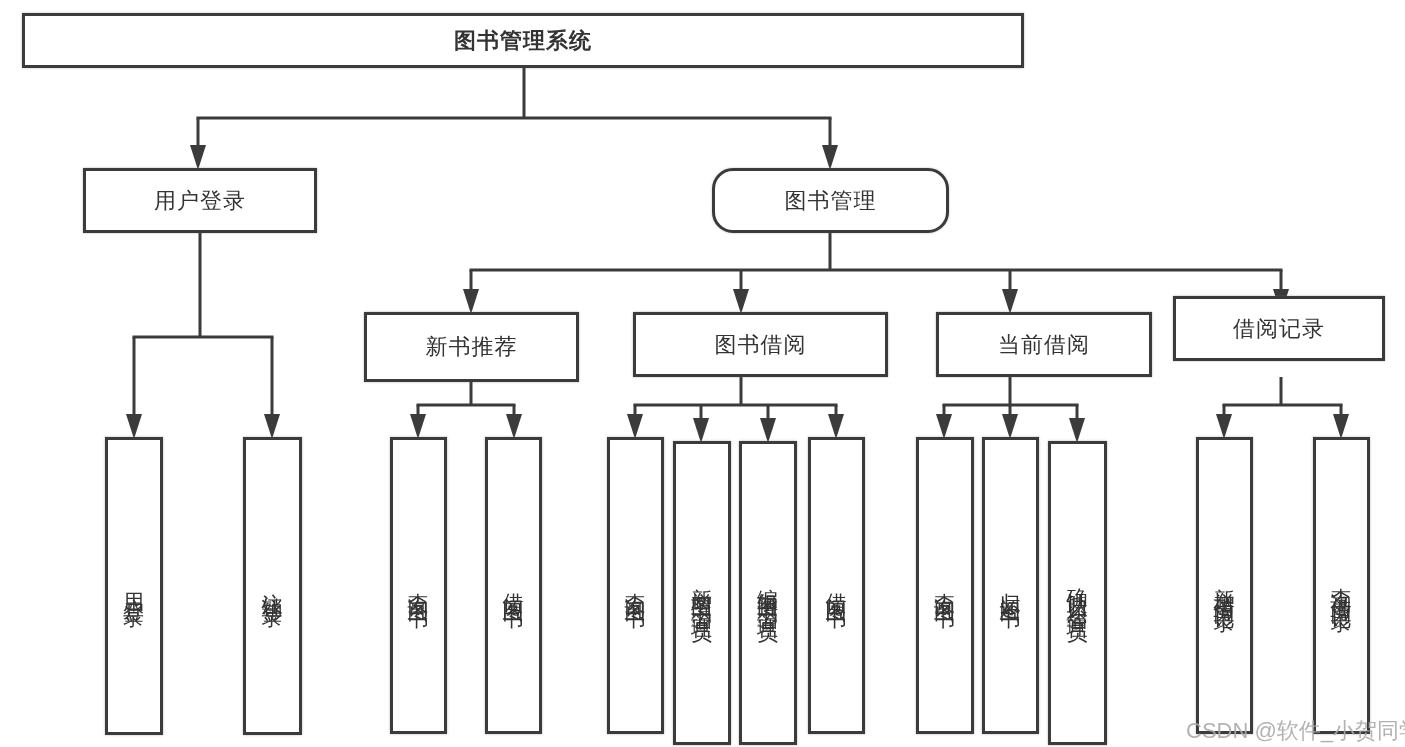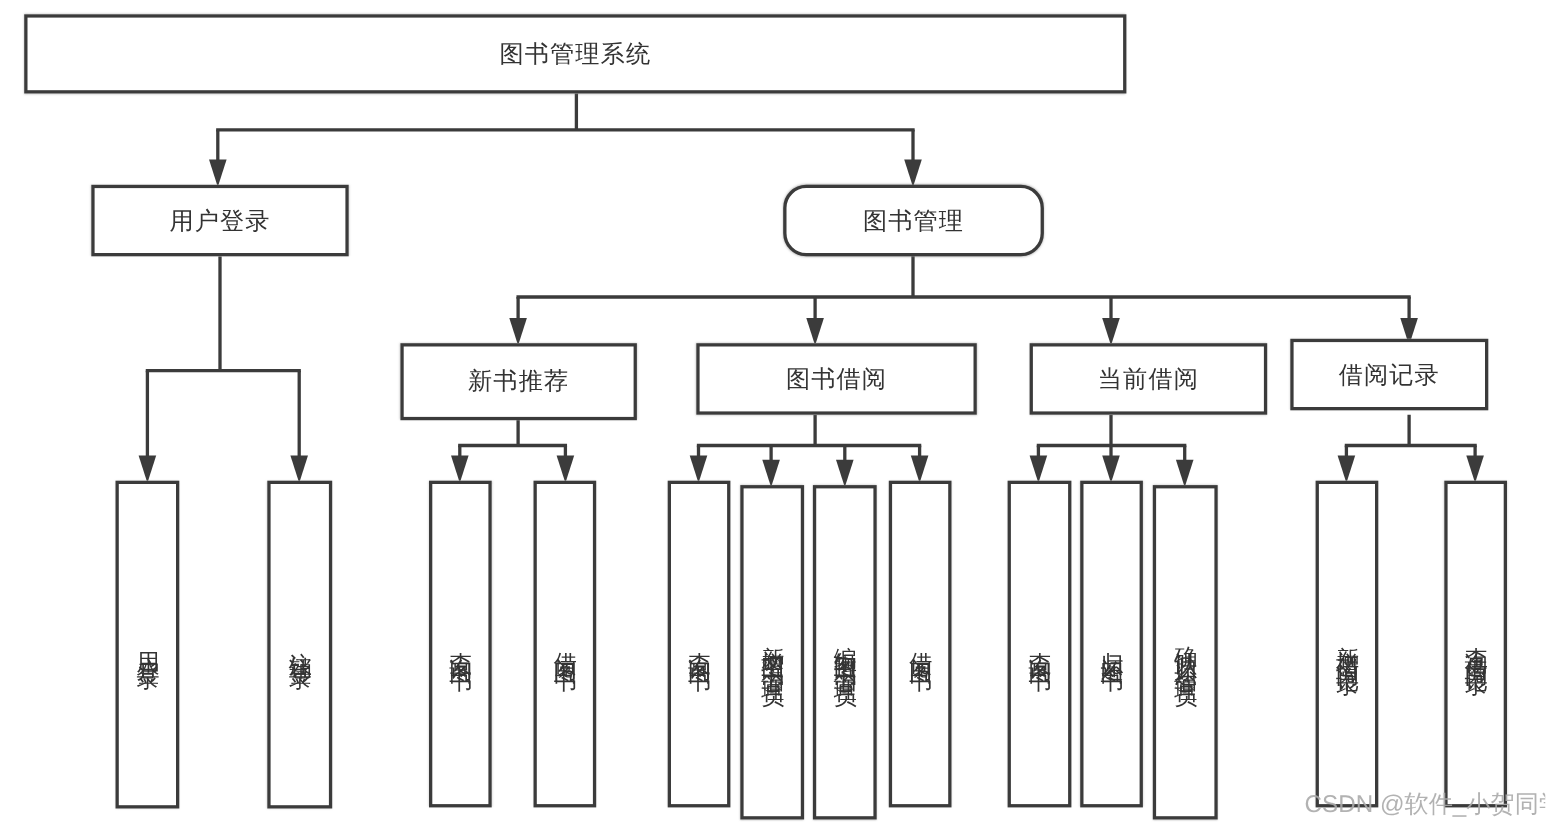--- a/index.html
+++ b/index.html
@@ -107,29 +107,29 @@
       <polygon points="760,418 776,418 768,443"></polygon>
       <polygon points="828,414 844,414 836,439"></polygon>
       <polygon points="936,414 952,414 944,439"></polygon>
       <polygon points="1002,414 1018,414 1010,439"></polygon>
       <polygon points="1069,418 1085,418 1077,443"></polygon>
       <polygon points="1216,414 1232,414 1224,439"></polygon>
       <polygon points="1333,414 1349,414 1341,439"></polygon>
     </g>
   </svg>
 
-  <div class="node hnode" style="left:22px; top:13px; width:1002px; height:72px;">图书管理系统</div>
+  <div class="node hnode" style="left:22px; top:13px; width:1002px; height:55px;font-weight:bold;">图书管理系统</div>
 
   <div class="node hnode" style="left:83px; top:168px; width:234px; height:65px;">用户登录</div>
   <div class="node hnode" style="left:712px; top:168px; width:237px; height:65px;border-radius:21px;">图书管理</div>
 
   <div class="node hnode" style="left:364px; top:312px; width:215px; height:70px;">新书推荐</div>
   <div class="node hnode" style="left:633px; top:312px; width:255px; height:65px;">图书借阅</div>
   <div class="node hnode" style="left:936px; top:312px; width:216px; height:65px;">当前借阅</div>
-  <div class="node hnode" style="left:1173px; top:308px; width:180px; height:65px;">借阅记录</div>
+  <div class="node hnode" style="left:1173px; top:296px; width:212px; height:65px;">借阅记录</div>
 
   <div class="node vnode" style="left:105px; top:437px; width:58px; height:298px;">
     <span>用户登录</span>
   </div>
   <div class="node vnode" style="left:243px; top:437px; width:59px; height:298px;">
     <span>注销登录</span>
   </div>
 
   <div class="node vnode" style="left:390px; top:437px; width:57px; height:297px;">
     <span>查询图书</span>

